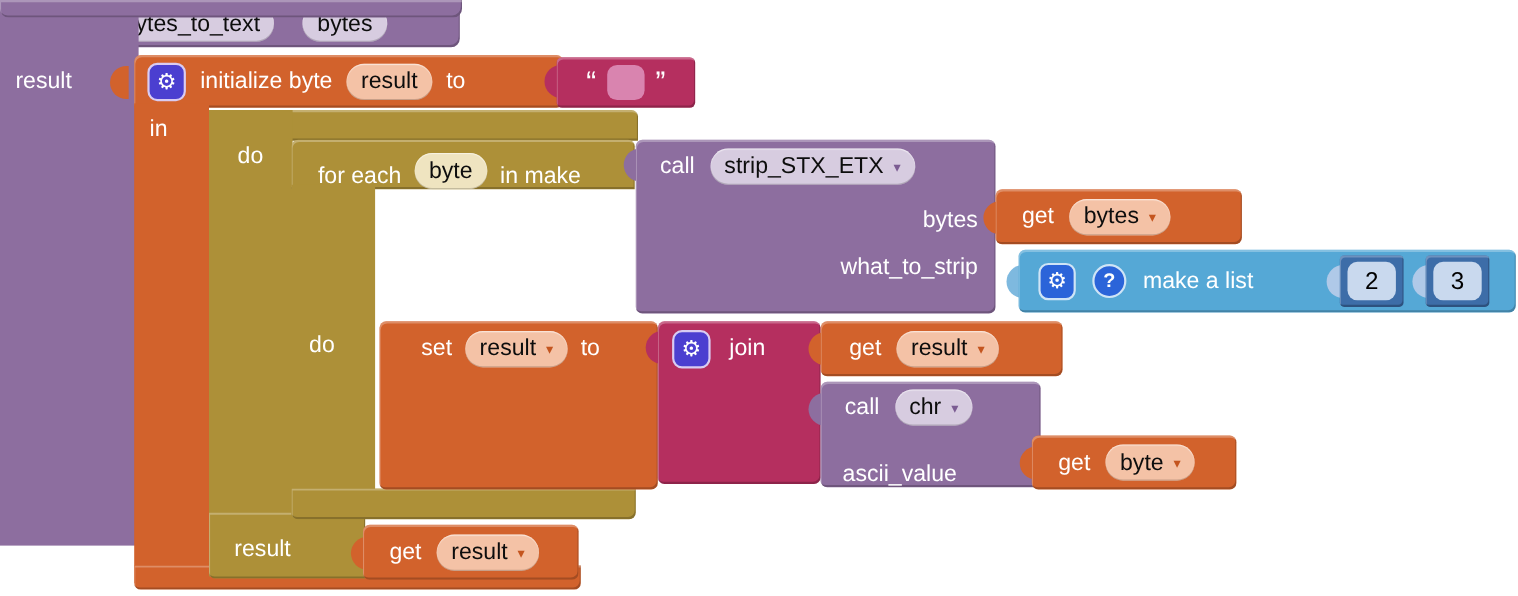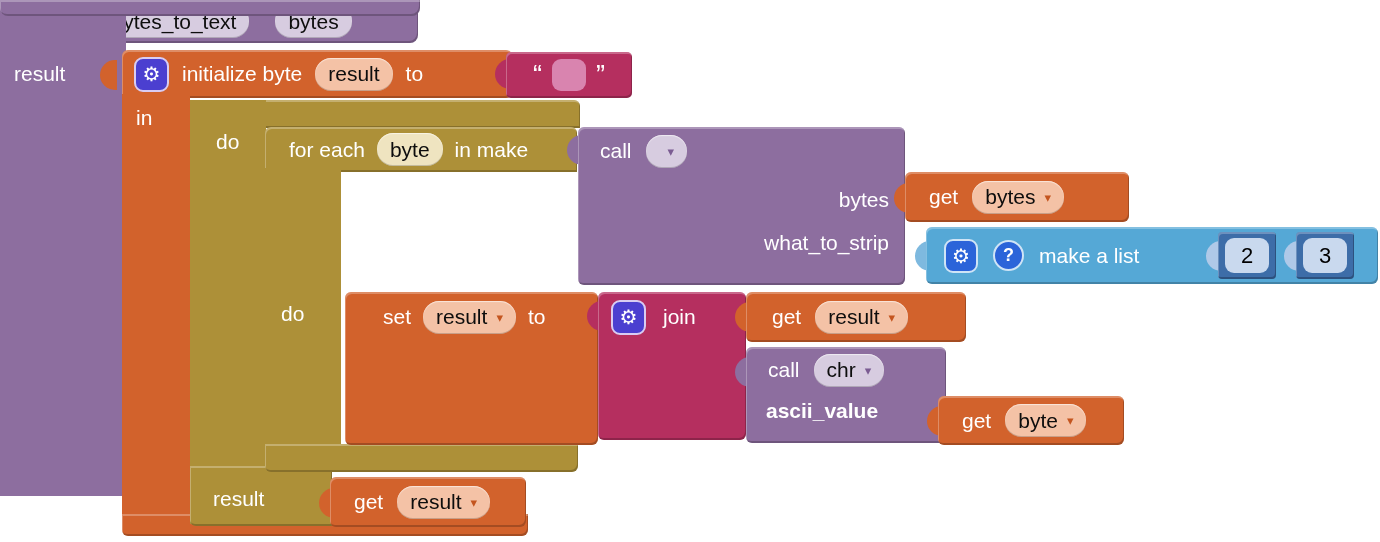--- a/index.html
+++ b/index.html
@@ -42,21 +42,21 @@
   
   #str-tab{left:495px;top:59px;}
   #str-block{left:506px;top:52px;width:126px;height:46px;border-radius:5px;display:flex;align-items:center;justify-content:center;gap:10px;}
   
   #dores-top{left:190px;top:100px;width:390px;height:28px;border-radius:6px 6px 0 0;}
   #dores-left{left:190px;top:100px;width:76px;height:424px;}
   #dores-bl{left:190px;top:466px;width:142px;height:60px;border-radius:0 0 0 6px;}
   #dores-do{position:absolute;left:216px;top:130px;}
   #dores-result{position:absolute;left:213px;top:487px;}
   
-  #foreach-head{left:265px;top:127px;width:312px;height:45px;border-radius:6px 6px 0 0;display:flex;align-items:center;padding-left:24px;gap:12px;}
+  #foreach-head{left:265px;top:127px;width:312px;height:45px;border-radius:6px 6px 0 0;display:flex;align-items:flex-end;padding-left:24px;gap:12px;}
   #foreach-left{left:265px;top:168px;width:76px;height:300px;}
   #foreach-bottom{left:265px;top:444px;width:313px;height:28px;border-radius:0 0 6px 6px;}
   #foreach-do{position:absolute;left:281px;top:302px;}
   
   #strip-tab{left:567px;top:135px;}
   #strip-block{left:578px;top:127px;width:327px;height:158px;border-radius:6px;}
   #strip-row1{height:48px;padding-left:22px;gap:14px;display:flex;align-items:center;}
   #strip-arg1{position:absolute;right:16px;top:61px;}
   #strip-arg2{position:absolute;right:16px;top:104px;}
   
@@ -76,21 +76,21 @@
   #join-tab{left:587px;top:301px;}
   #join{left:598px;top:292px;width:148px;height:148px;border-radius:6px;}
   #join-row{height:50px;padding-left:13px;gap:17px;display:flex;align-items:center;}
   
   #getres1-tab{left:735px;top:302px;}
   #getres1{left:746px;top:292px;width:220px;height:50px;border-radius:6px;display:flex;align-items:center;padding-left:26px;gap:14px;}
   
   #callchr-tab{left:735px;top:357px;}
   #callchr{left:746px;top:347px;width:200px;height:96px;border-radius:6px;}
   #callchr-row1{height:46px;padding-left:22px;gap:14px;display:flex;align-items:center;}
-  #callchr-arg{position:absolute;left:20px;top:52px;font-weight:bold;}
+  #callchr-arg{position:absolute;left:20px;top:72px;}
   
   #getbyte-tab{left:927px;top:406px;}
   #getbyte{left:938px;top:396px;width:186px;height:49px;border-radius:6px;display:flex;align-items:center;padding-left:24px;gap:14px;}
   
   #getres2-tab{left:319px;top:488px;}
   #getres2{left:330px;top:477px;width:196px;height:50px;border-radius:6px;display:flex;align-items:center;padding-left:24px;gap:14px;}
 </style>
 </head>
 <body>
 
@@ -137,20 +137,21 @@
   </div>
   <div class="b olive" id="foreach-left"></div>
   <div class="b olive shade" id="foreach-bottom"></div>
   <span class="lbl" id="foreach-do">do</span>
 
   <div class="tab purple" id="strip-tab"></div>
   <div class="b purple shade" id="strip-block">
     <div id="strip-row1">
       <span class="lbl">call</span>
       <span class="pill pf">
+        <span>strip_STX_ETX</span>
         <span class="arrow">▾</span>
       </span>
     </div>
     <span class="lbl" id="strip-arg1">bytes</span>
     <span class="lbl" id="strip-arg2">what_to_strip</span>
   </div>
 
   <div class="tab orange" id="getbytes-tab"></div>
   <div class="b orange shade" id="getbytes">
     <span class="lbl">get</span>

